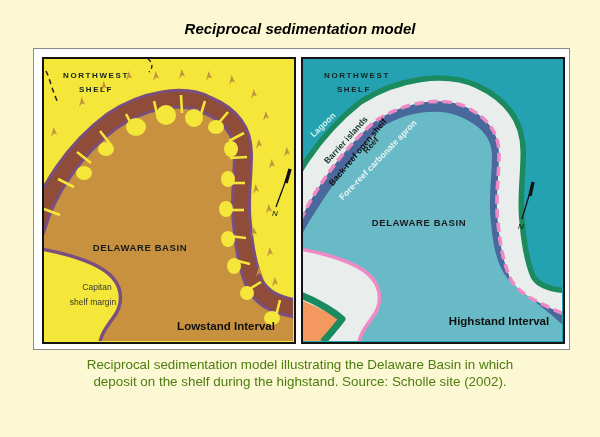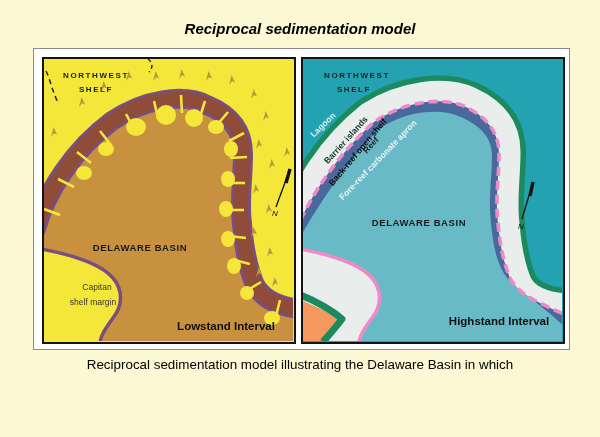--- a/index.html
+++ b/index.html
@@ -14,21 +14,21 @@
   #panel-highstand{left:267px;top:8px;width:264px;height:287px;background:#25A2B2;}
   .panel svg{position:absolute;left:0;top:0;}
   svg text{font-family:"Liberation Sans",sans-serif;}
   .shelf-t{font-size:8px;font-weight:bold;letter-spacing:1.6px;fill:#14231e;}
   .basin-t{font-size:9.5px;font-weight:bold;letter-spacing:.6px;fill:#1a1a1a;}
   .interval-t{font-size:11.5px;font-weight:bold;fill:#101010;}
   .margin-t{font-size:8.5px;fill:#38382a;}
   .band-t{font-size:8.6px;font-weight:bold;}
   .north-t{font-size:8px;font-style:italic;fill:#111;}
   .caption{position:absolute;left:0;top:356px;width:600px;text-align:center;
-           font-size:13.4px;line-height:17px;color:#000000;}
+           font-size:13.4px;line-height:17px;color:#4d7c0f;}
 </style>
 </head>
 <body>
 
 <div id="stage">
 
   <div class="title">Reciprocal sedimentation model</div>
 
   <div class="figure-box">
 
@@ -174,15 +174,16 @@
         </g>
 
         <text class="basin-t" x="116" y="167" text-anchor="middle">DELAWARE BASIN</text>
         <text class="interval-t" x="196" y="266" text-anchor="middle">Highstand Interval</text>
       </svg>
     </div>
   </div>
 
   <div class="caption">
     <div>Reciprocal sedimentation model illustrating the Delaware Basin in which</div>
+    <div>deposit on the shelf during the highstand. Source: Scholle site (2002).</div>
   </div>
 
 </div>
 
 </body></html>

